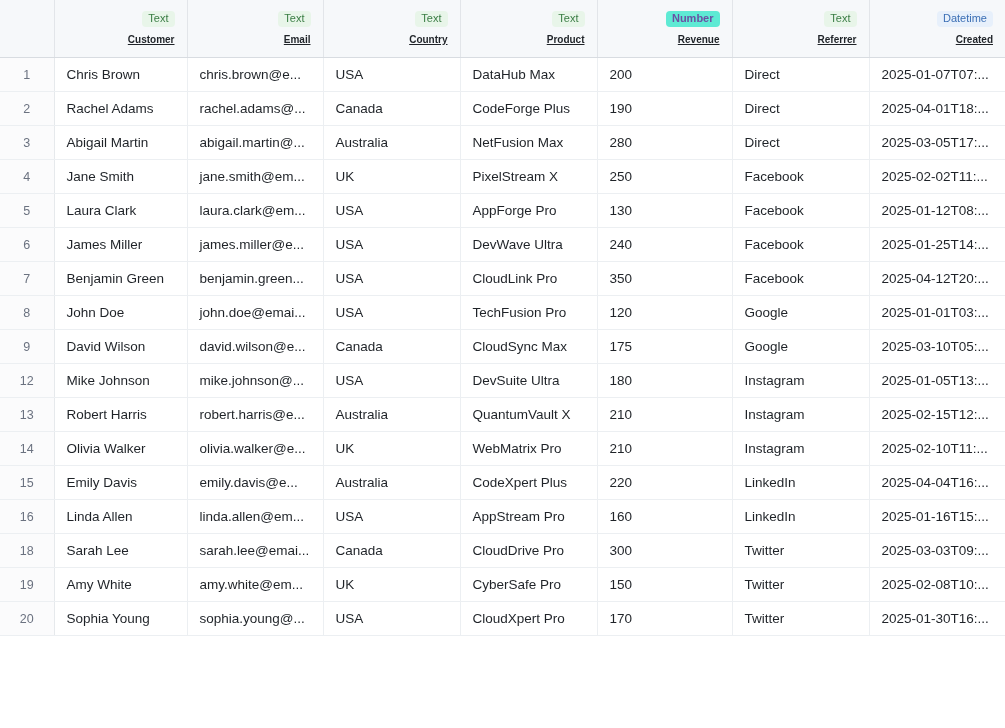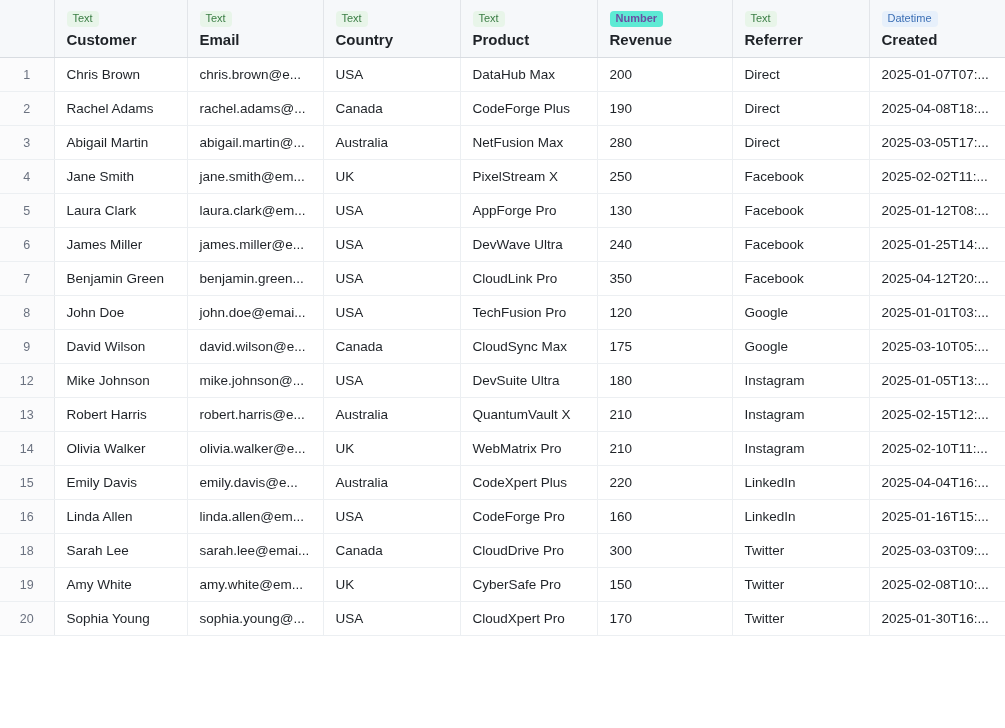--- a/index.html
+++ b/index.html
@@ -29,21 +29,21 @@
   .grid col.c-product { width: 137px; }
   .grid col.c-revenue { width: 135px; }
   .grid col.c-referrer { width: 137px; }
   .grid col.c-created { width: 136px; }
 
   thead th {
     background: #f6f8fa;
     border-right: 1px solid #e2e5e9;
     border-bottom: 1px solid #d8dce1;
     padding: 8px 12px 9px 12px;
-    text-align: left;
+    text-align: right;
     vertical-align: top;
     height: 36px;
     box-sizing: border-box;
   }
   thead th.rownum-head {
     border-right: 1px solid #e2e5e9;
     padding: 0;
   }
   thead th:last-child { border-right: none; }
 
@@ -55,24 +55,25 @@
     border-radius: 4px;
     font-weight: 400;
     margin-bottom: 4px;
   }
   .type-text { background: #e8f5e9; color: #3a7d44; }
   .type-number { background: #5eead4; color: #6b4fa3; font-weight: bold; }
   .type-datetime { background: #e7f0fb; color: #3b6fb5; }
 
   .col-label {
     display: block;
-    font-size: 15px;
+    font-size: 10px;
     line-height: 17px;
     font-weight: 700;
     color: #1f2328;
+    text-decoration: underline;
   }
 
   tbody td {
     border-right: 1px solid #eceff2;
     border-bottom: 1px solid #eceff2;
     padding: 0 12px;
     height: 34px;
     font-size: 13.5px;
     color: #1f2328;
     white-space: nowrap;
@@ -151,21 +152,21 @@
         <td>2025-01-07T07:...</td>
       </tr>
       <tr>
         <td class="rownum">2</td>
         <td>Rachel Adams</td>
         <td>rachel.adams@...</td>
         <td>Canada</td>
         <td>CodeForge Plus</td>
         <td>190</td>
         <td>Direct</td>
-        <td>2025-04-08T18:...</td>
+        <td>2025-04-01T18:...</td>
       </tr>
       <tr>
         <td class="rownum">3</td>
         <td>Abigail Martin</td>
         <td>abigail.martin@...</td>
         <td>Australia</td>
         <td>NetFusion Max</td>
         <td>280</td>
         <td>Direct</td>
         <td>2025-03-05T17:...</td>
@@ -268,21 +269,21 @@
         <td>CodeXpert Plus</td>
         <td>220</td>
         <td>LinkedIn</td>
         <td>2025-04-04T16:...</td>
       </tr>
       <tr>
         <td class="rownum">16</td>
         <td>Linda Allen</td>
         <td>linda.allen@em...</td>
         <td>USA</td>
-        <td>CodeForge Pro</td>
+        <td>AppStream Pro</td>
         <td>160</td>
         <td>LinkedIn</td>
         <td>2025-01-16T15:...</td>
       </tr>
       <tr>
         <td class="rownum">18</td>
         <td>Sarah Lee</td>
         <td>sarah.lee@emai...</td>
         <td>Canada</td>
         <td>CloudDrive Pro</td>

